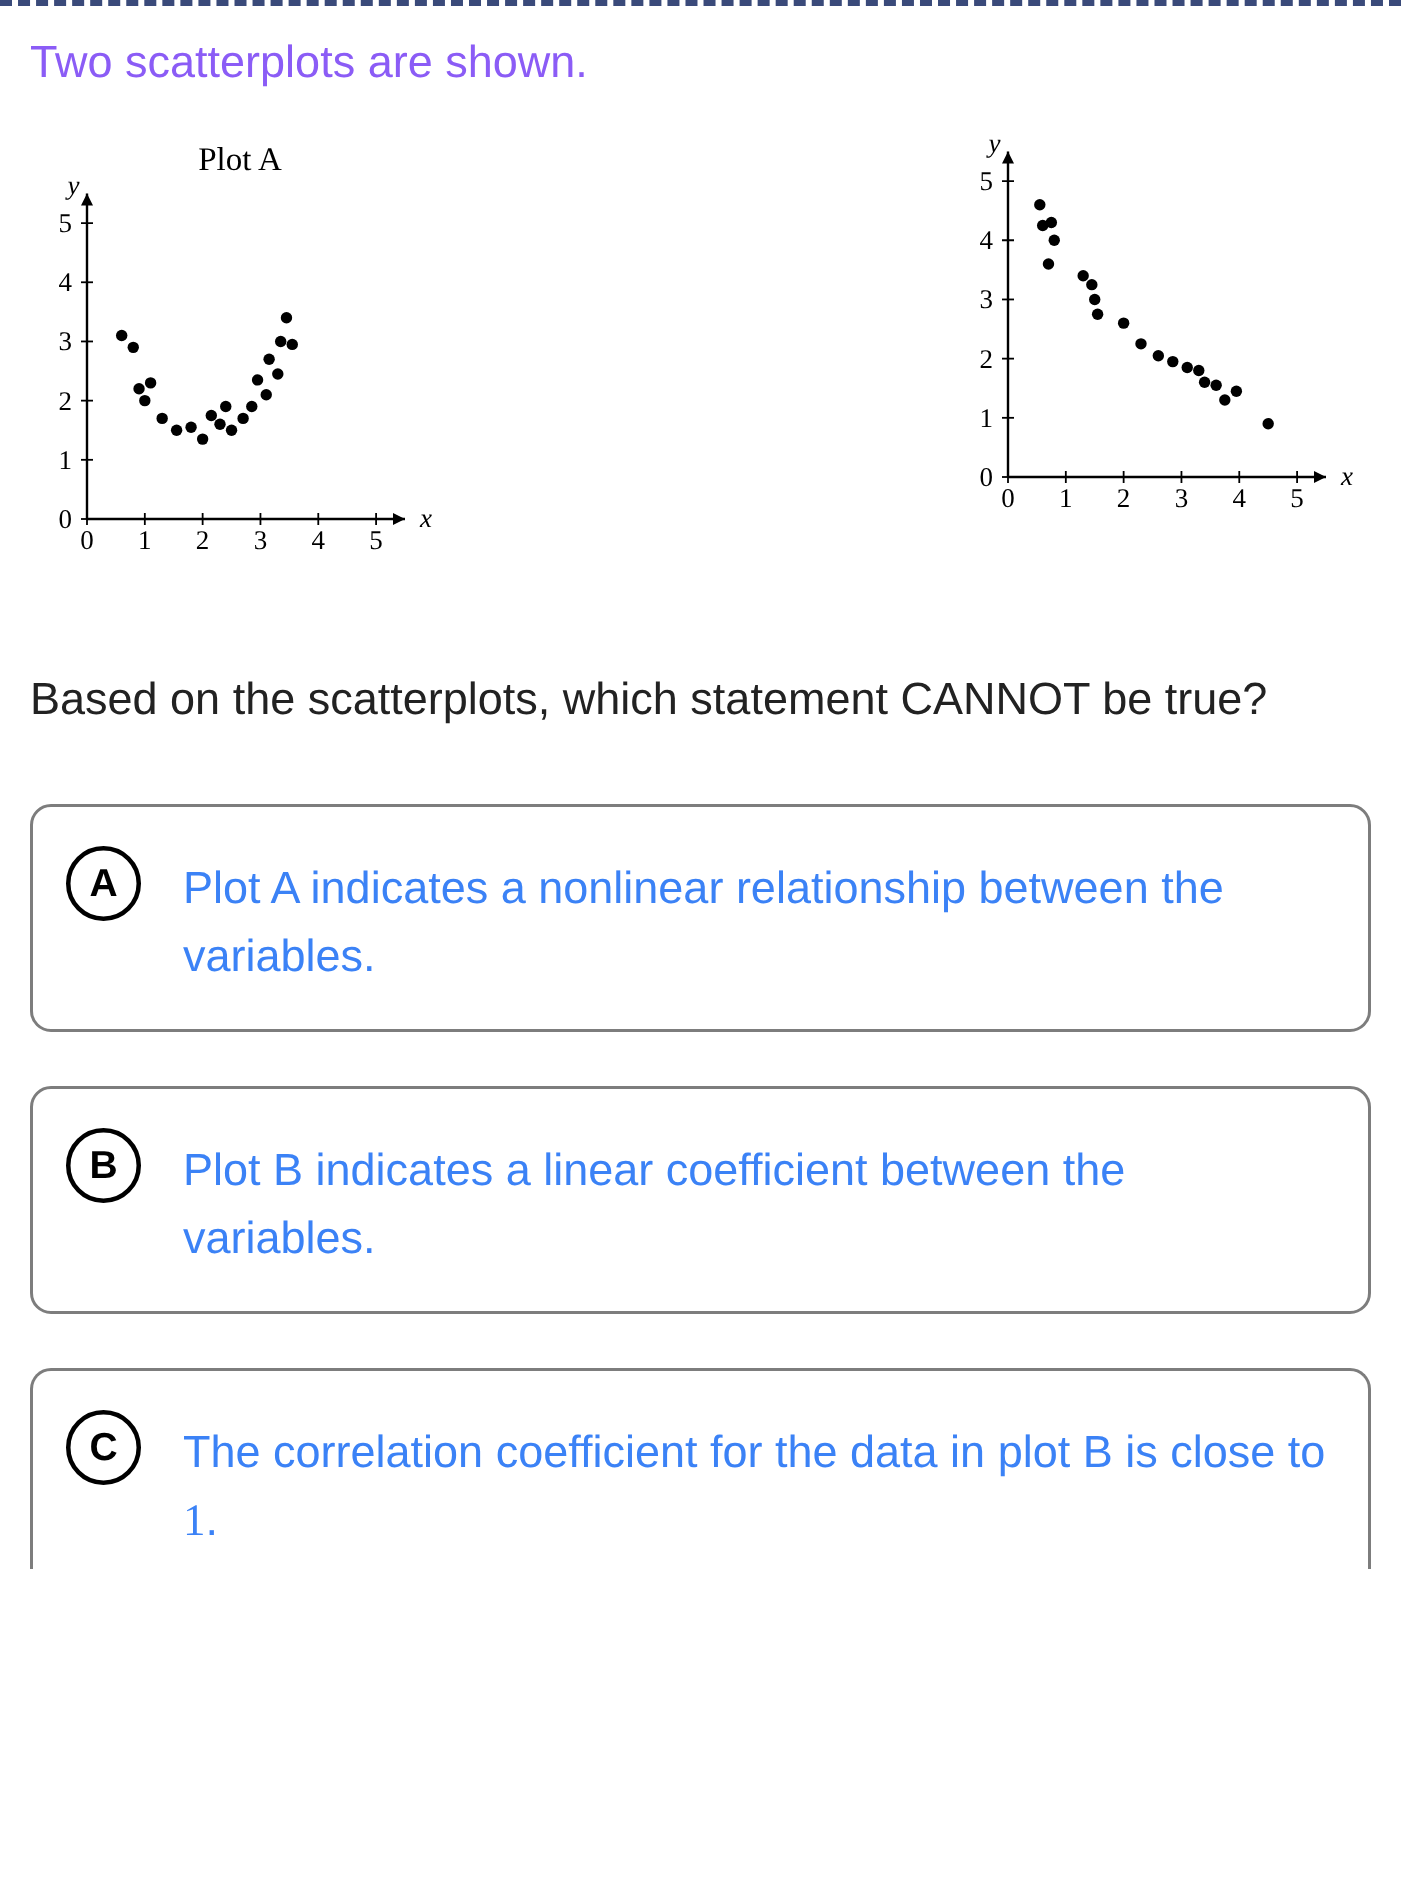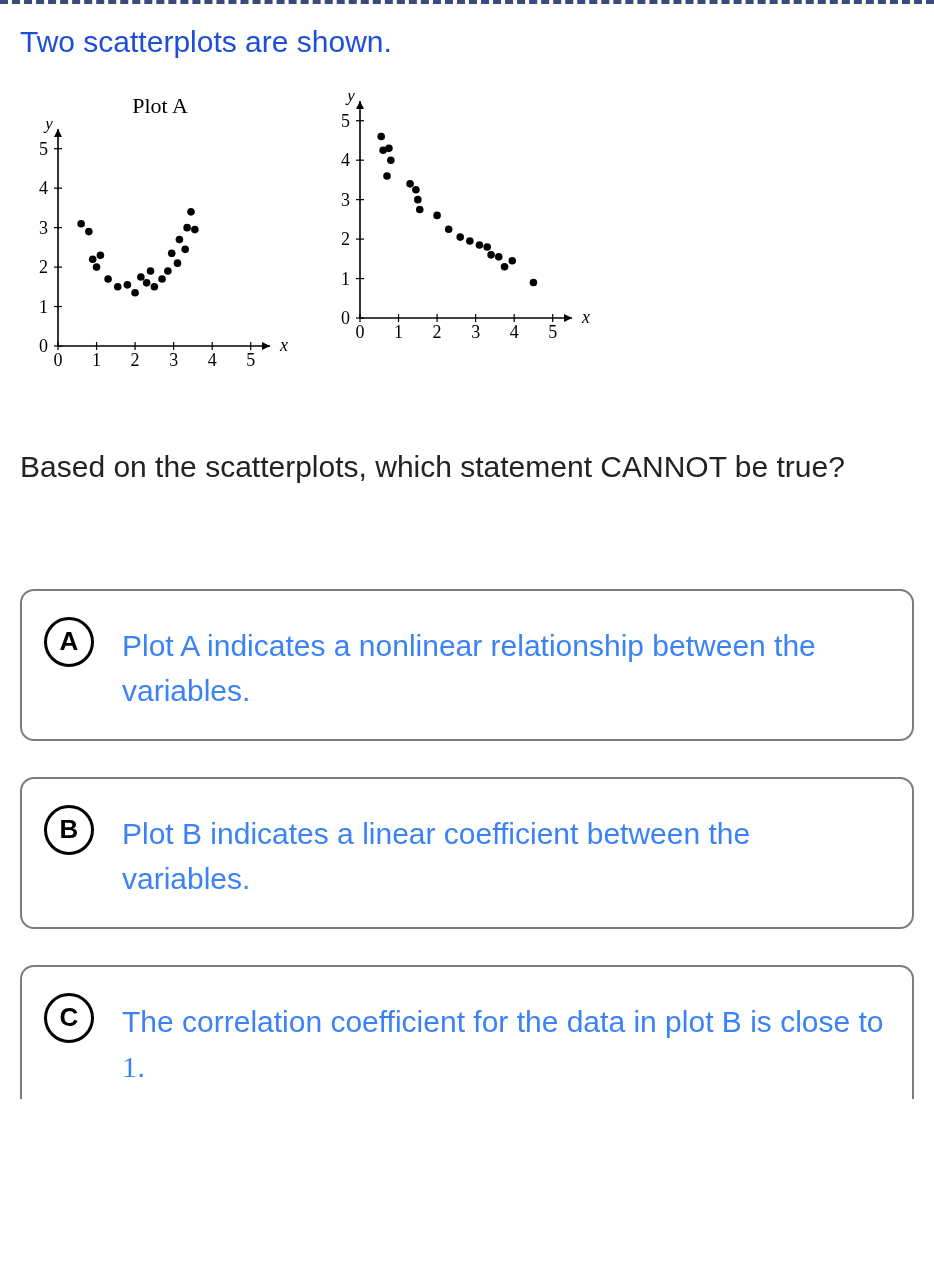--- a/index.html
+++ b/index.html
@@ -14,41 +14,41 @@
     border-top: 4px dashed #3a4a7a;
     height: 0;
     margin-bottom: 18px;
   }
   .content {
     padding: 0 20px;
   }
   .intro-text {
     font-size: 30px;
     line-height: 1.35;
-    color: #1d4ed8;
+    color: #8b5cf6;
     margin-bottom: 30px;
   }
   .plots-row {
     display: flex;
-    justify-content: flex-start;
+    justify-content: space-between;
     gap: 22px;
     margin-bottom: 70px;
   }
   .plot-block { text-align: center; }
   .plot-title {
     font-family: "Times New Roman", Times, serif;
     font-size: 22px;
     color: #000;
     margin-bottom: 2px;
   }
   .question-text {
     font-size: 30px;
     line-height: 1.4;
     color: #222;
-    margin-bottom: 101px;
+    margin-bottom: 48px;
   }
   .options { display: flex; flex-direction: column; gap: 36px; }
   .option-card {
     border: 2px solid #7d7d7d;
     border-radius: 14px;
     padding: 26px 26px 26px 22px;
     display: flex;
     align-items: flex-start;
     gap: 28px;
     cursor: pointer;

